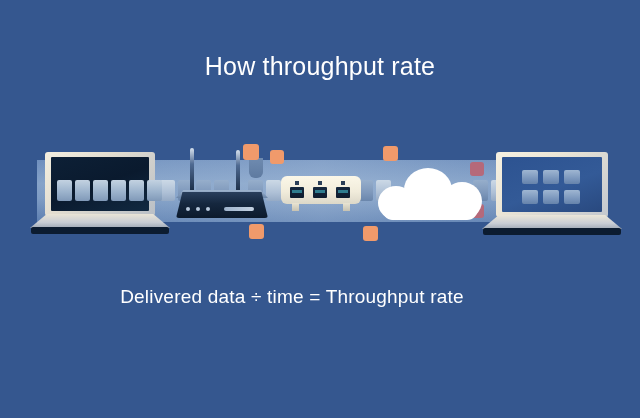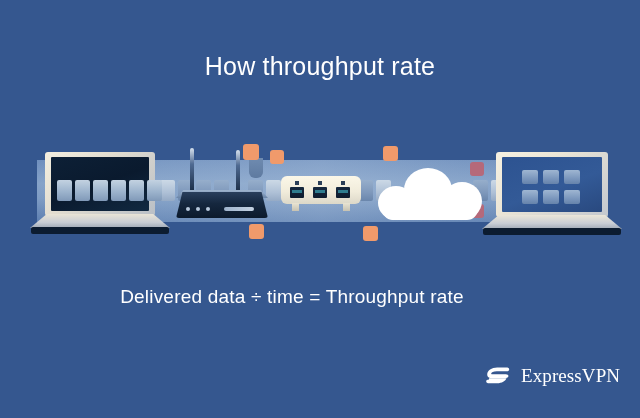--- a/index.html
+++ b/index.html
@@ -298,23 +298,14 @@
       <div class="cell" style="left:61px;top:38px;"></div>
       <div class="cell" style="left:82px;top:38px;"></div>
       <div class="base"></div>
       <div class="foot"></div>
     </div>
 
   </div>
 
   <div id="formula">Delivered data ÷ time = Throughput rate</div>
 
-  <div id="logo">
-    <div id="logoMark">
-      <svg width="28" height="28" viewBox="0 0 28 28" aria-hidden="true">
-        <path d="M14.2 5.6C8.6 5.6 4.2 8.6 4.2 12.4c0 2.0 1.3 3.4 3.6 3.9l14.0 0c2.3 0 3.6-.9 3.6-2.2 0-1.1-.9-1.8-2.6-1.8H9.6c-.9 0-1.4-.3-1.4-.9 0-1.1 2.2-2.2 5.6-2.2h9.9c1.6 0 2.5-.7 2.5-1.8 0-1.2-1.1-1.8-3.0-1.8z" fill="#ffffff"></path>
-        <path d="M6.0 17.5c-1.8 0-2.8.7-2.8 1.9 0 1.2 1.1 1.8 3.0 1.8h8.0c4.6 0 8.3-2.3 9.3-5.0H6.0z" fill="#ffffff"></path>
-      </svg>
-    </div>
-    <div id="logoText">ExpressVPN</div>
-  </div>
 
 </div>
 
 </body></html>

